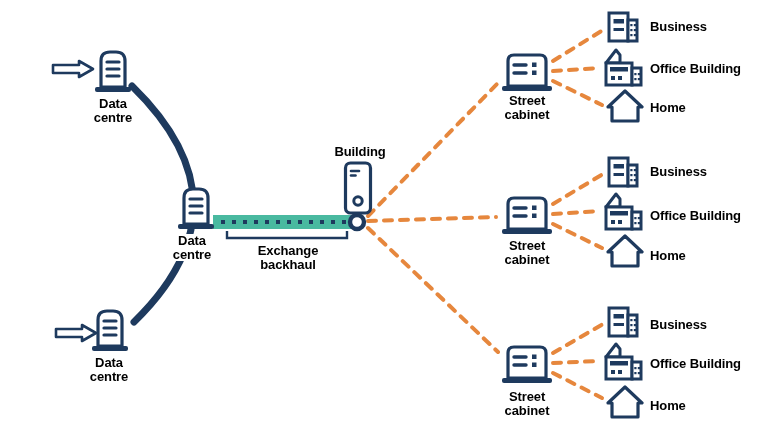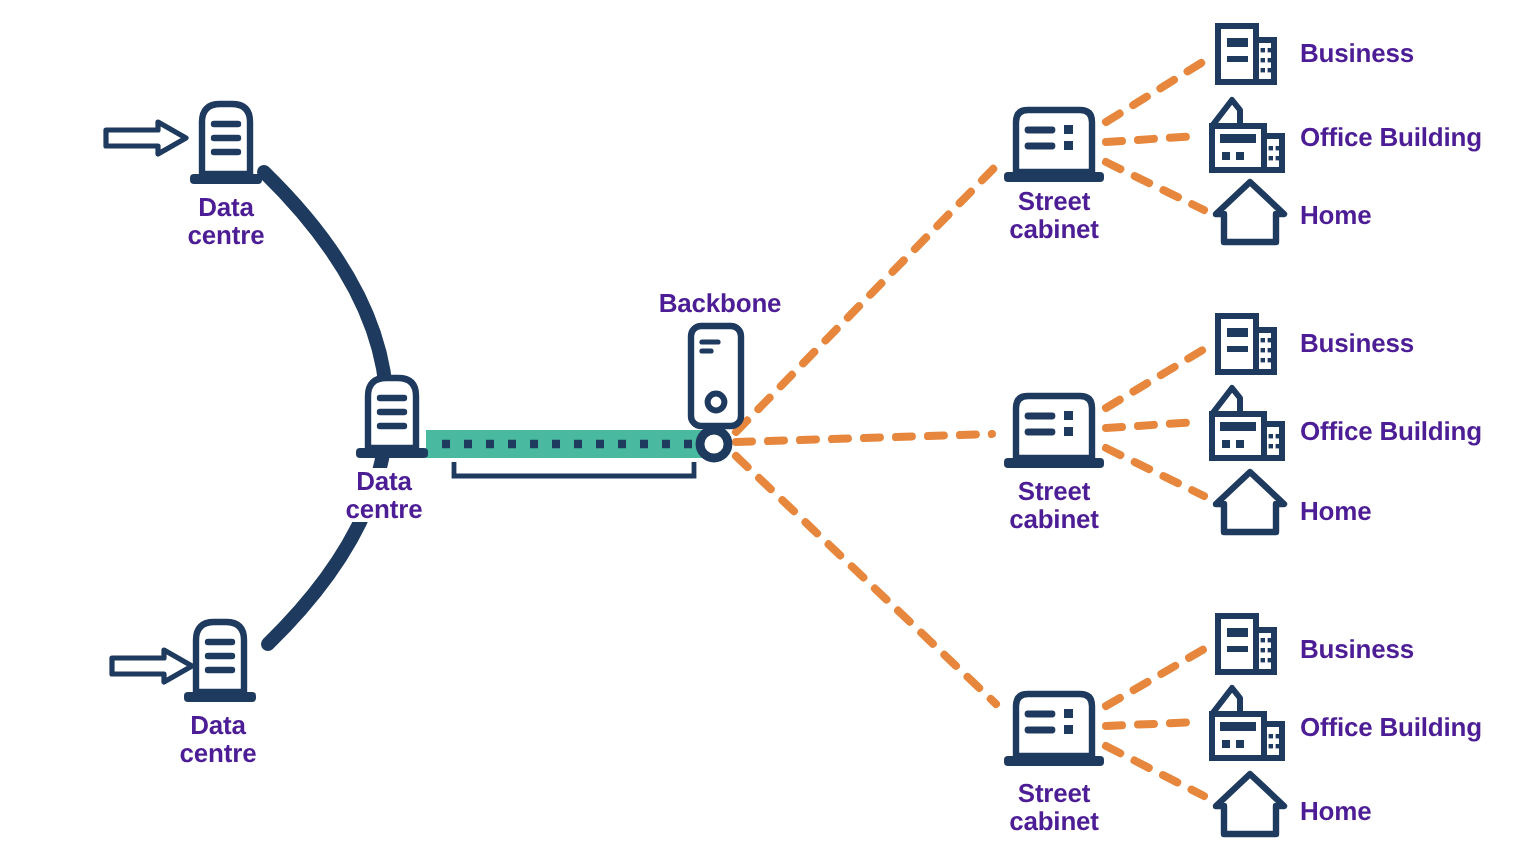--- a/index.html
+++ b/index.html
@@ -1,21 +1,21 @@
 <!DOCTYPE html>
 <html><head>
 <meta charset="utf-8">
 <style>
   html,body{margin:0;padding:0;background:#ffffff;}
   .canvas{position:relative;width:768px;height:432px;background:#ffffff;overflow:hidden;
           font-family:"Liberation Sans", sans-serif;}
   .lines{position:absolute;left:0;top:0;z-index:0;}
   .icon{position:absolute;z-index:2;}
   .lbl{position:absolute;z-index:3;font-weight:bold;font-size:13px;line-height:1.05;
-       color:#4c1d95;text-align:center;letter-spacing:-0.1px;}
+       color:#000000;text-align:center;letter-spacing:-0.1px;}
   .ctr{transform:translateX(-50%);}
   .la{text-align:left;white-space:nowrap;}
   .mask{background:#ffffff;}
 </style>
 </head>
 <body>
 
 <svg width="0" height="0" style="position:absolute" aria-hidden="true">
 <defs>
   <symbol id="sym-dc" viewBox="0 0 40 48">
@@ -155,21 +155,22 @@
     </svg>
   <svg class="icon" style="left:606px;top:385px" width="38" height="34">
       <use href="#sym-home"></use>
     </svg>
 
 
   <div class="lbl ctr" style="left:113px;top:97px;width:52px">Data centre</div>
   <div class="lbl ctr mask" style="left:192px;top:234px;width:52px">Data centre</div>
   <div class="lbl ctr" style="left:109px;top:356px;width:52px">Data centre</div>
 
-  <div class="lbl ctr la" style="left:360px;top:145px">Backbone</div>
+  <div class="lbl ctr la" style="left:360px;top:145px">Building</div>
+  <div class="lbl ctr" style="left:288px;top:244px;width:78px">Exchange backhaul</div>
 
   <div class="lbl ctr" style="left:527px;top:94px;width:62px">Street cabinet</div>
   <div class="lbl ctr" style="left:527px;top:239px;width:62px">Street cabinet</div>
   <div class="lbl ctr" style="left:527px;top:390px;width:62px">Street cabinet</div>
 
   <div class="lbl la" style="left:650px;top:20px">Business</div>
   <div class="lbl la" style="left:650px;top:62px">Office Building</div>
   <div class="lbl la" style="left:650px;top:101px">Home</div>
 
   <div class="lbl la" style="left:650px;top:165px">Business</div>

